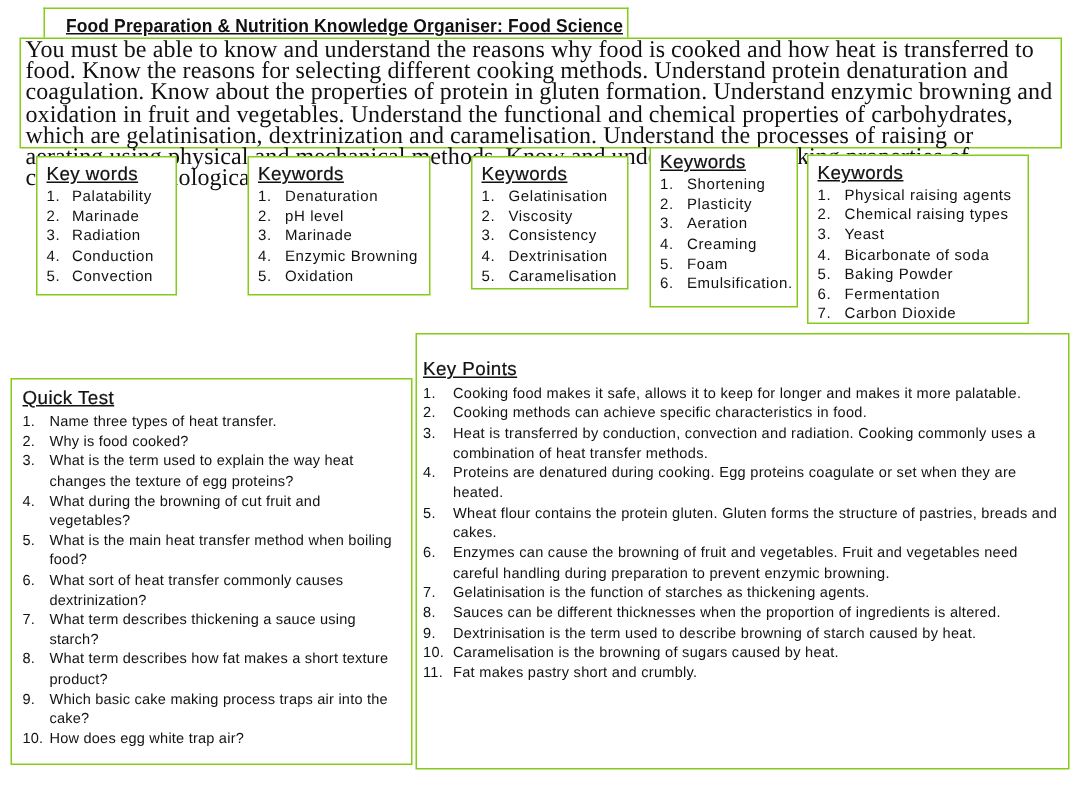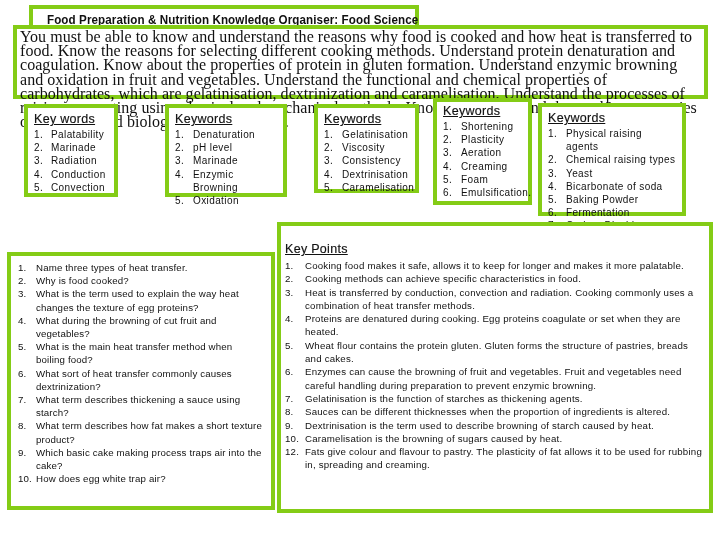--- a/index.html
+++ b/index.html
@@ -10,21 +10,21 @@
     body {
       width: 720px;
       height: 540px;
       position: relative;
       overflow: hidden;
       font-family: "DejaVu Sans Condensed", "Liberation Sans Narrow", "Liberation Sans", sans-serif;
       color: #111111;
     }
     .box {
       position: absolute;
-      border: 4px solid #84cc16;
+      border: 1px solid #84cc16;
       background: #ffffff;
       box-sizing: border-box;
     }
     .title-box {
       left: 29px; top: 5px; width: 390px; height: 24px;
       border-bottom: none;
       text-align: center;
     }
     .title-text {
       font-family: "Liberation Sans Narrow", "Liberation Sans", sans-serif;
@@ -260,20 +260,21 @@
         <span class="txt">Fermentation</span>
       </li>
     <li>
         <span class="num">7.</span>
         <span class="txt">Carbon Dioxide</span>
       </li>
   </ol>
 </div>
 
 <div class="box qt-box">
+  <div class="kw-heading">Quick Test</div>
   <ol class="list">
     <li>
         <span class="num">1.</span>
         <span class="txt">Name three types of heat transfer.</span>
       </li>
     <li>
         <span class="num">2.</span>
         <span class="txt">Why is food cooked?</span>
       </li>
     <li>
@@ -348,17 +349,17 @@
       </li>
     <li>
         <span class="num">9.</span>
         <span class="txt">Dextrinisation is the term used to describe browning of starch caused by heat.</span>
       </li>
     <li>
         <span class="num">10.</span>
         <span class="txt">Caramelisation is the browning of sugars caused by heat.</span>
       </li>
     <li>
-        <span class="num">12.</span>
-        <span class="txt">Fats give colour and flavour to pastry.  The plasticity of fat allows it to be used for rubbing in, spreading and creaming.</span>
+        <span class="num">11.</span>
+        <span class="txt">Fat makes pastry short and crumbly.</span>
       </li>
   </ol>
 </div>
 
 </body></html>

